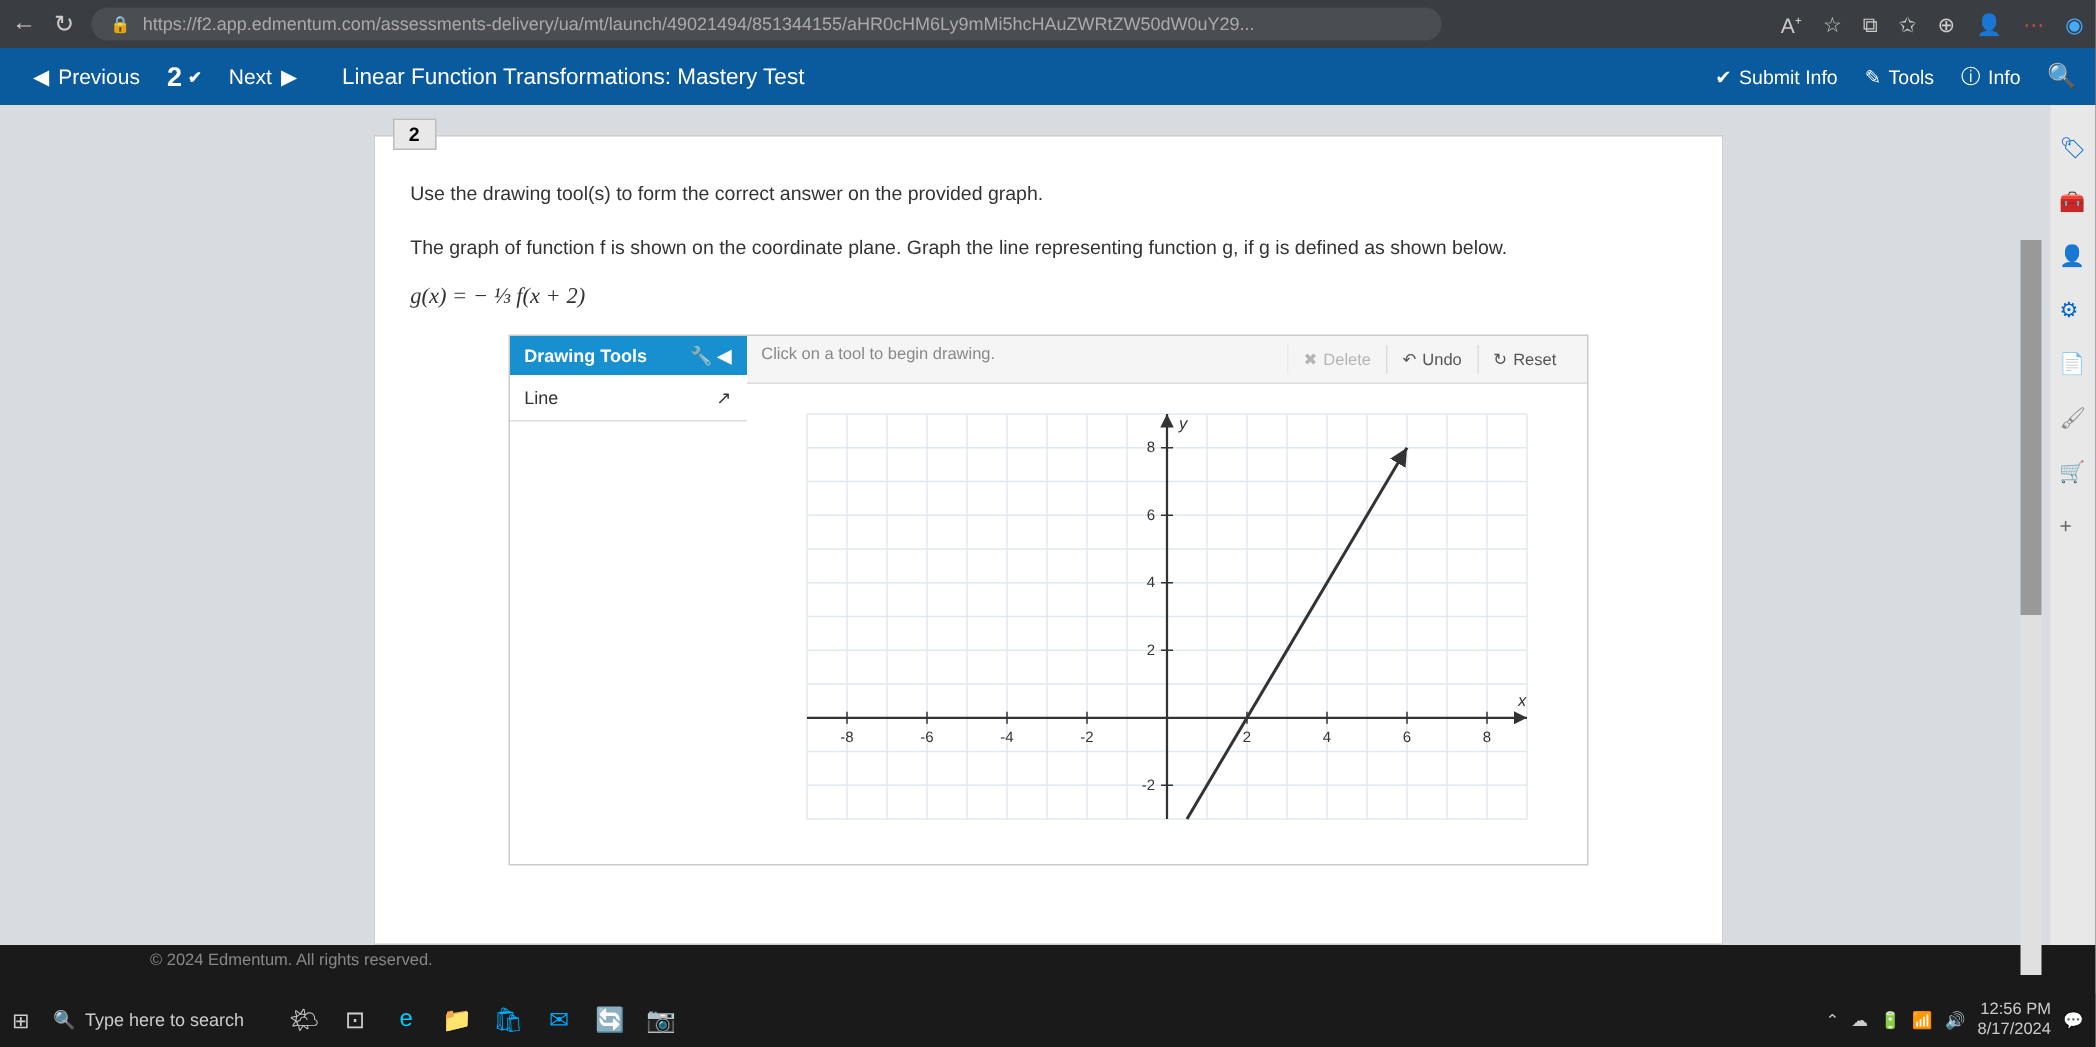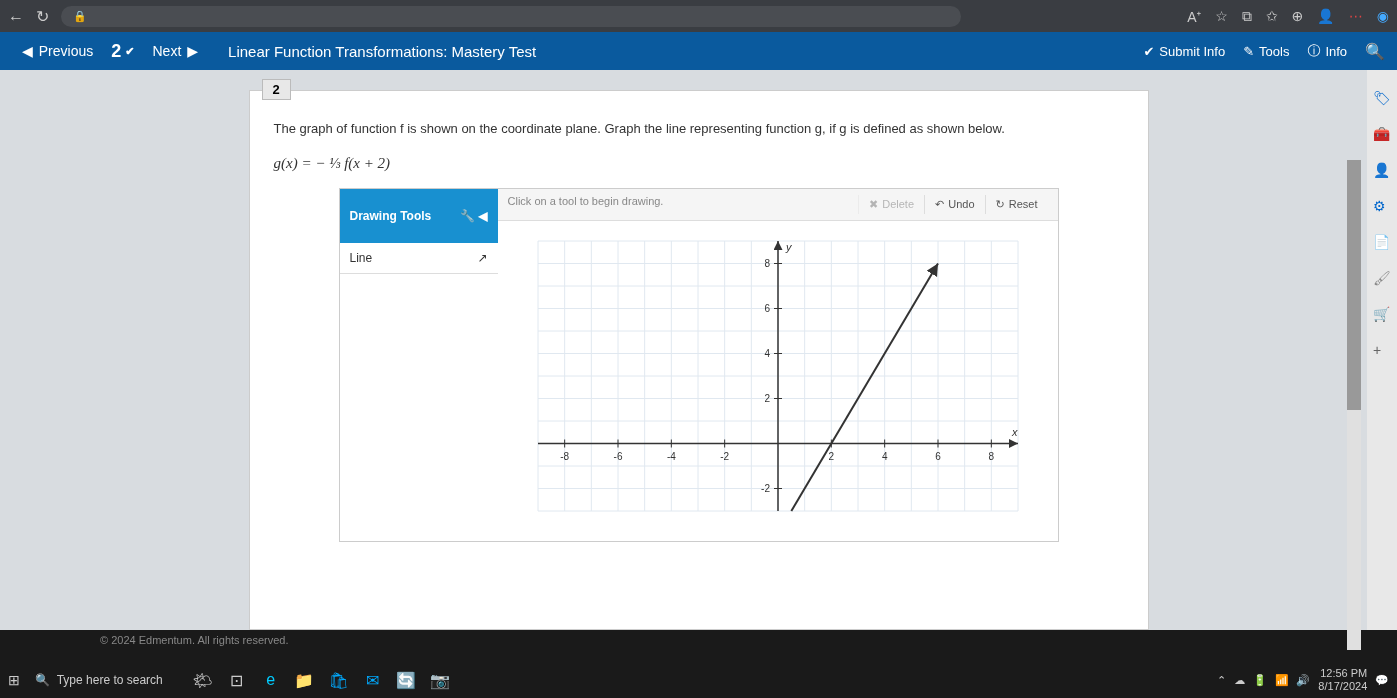--- a/index.html
+++ b/index.html
@@ -23,21 +23,21 @@
 .right-sidebar .sb-icon { width: 18px; height: 18px; font-size: 14px; }
 
 .question-card { background: white; width: 900px; border: 1px solid #ccc; position: relative; }
 .q-badge { position: absolute; top: -12px; left: 12px; background: #e8e8e8; border: 1px solid #bbb; padding: 2px 10px; font-size: 13px; font-weight: bold; }
 .q-body { padding: 28px 24px 20px 24px; font-size: 13px; color: #333; }
 .q-body p { margin-bottom: 16px; line-height: 1.5; }
 .formula { text-align: left; font-style: italic; font-family: 'Times New Roman', serif; font-size: 15px; margin: 8px 0 16px 0; }
 
 .drawing-area { display: flex; border: 1px solid #ccc; margin: 0 auto; width: 720px; }
 .tool-panel { width: 160px; }
-.tool-header { background: #1890d0; color: white; padding: 20px 10px; font-size: 12px; font-weight: bold; display: flex; justify-content: space-between; align-items: center; }
+.tool-header { background: #1890d0; color: white; padding: 6px 10px; font-size: 12px; font-weight: bold; display: flex; justify-content: space-between; align-items: center; }
 .tool-row { border-bottom: 1px solid #ddd; padding: 8px 10px; font-size: 12px; display: flex; justify-content: space-between; align-items: center; cursor: pointer; }
 
 .canvas-panel { flex: 1; }
 .canvas-toolbar { background: #f5f5f5; border-bottom: 1px solid #ddd; padding: 6px 10px; font-size: 11px; color: #888; display: flex; align-items: flex-start; }
 .canvas-toolbar .hint { flex: 1; }
 .canvas-toolbar .tb-btn { padding: 3px 10px; border-left: 1px solid #ddd; cursor: pointer; color: #555; display: flex; align-items: center; gap: 4px; }
 .graph-canvas { height: 320px; background: white; position: relative; }
 
 .footer-copy { position: absolute; bottom: 52px; left: 100px; font-size: 11px; color: #888; }
 
@@ -55,20 +55,21 @@
 svg { display: block; }
 </style>
 </head>
 <body>
 
 <div class="browser-bar">
   <span class="nav-btn">←</span>
   <span class="nav-btn">↻</span>
   <div class="url-bar">
     <span class="lock">🔒</span>
+    <span>https://f2.app.edmentum.com/assessments-delivery/ua/mt/launch/49021494/851344155/aHR0cHM6Ly9mMi5hcHAuZWRtZW50dW0uY29...</span>
   </div>
   <div class="browser-icons">
     <span>A⁺</span>
     <span>☆</span>
     <span>⧉</span>
     <span>✩</span>
     <span>⊕</span>
     <span>👤</span>
     <span style="color:#d44">⋯</span>
     <span style="color:#4af">◉</span>
@@ -104,20 +105,21 @@
     </div>
     <span style="font-size:16px">🔍</span>
   </div>
 </div>
 
 <div class="content-area">
 
   <div class="question-card">
     <div class="q-badge">2</div>
     <div class="q-body">
+      <p>Use the drawing tool(s) to form the correct answer on the provided graph.</p>
       <p>The graph of function f is shown on the coordinate plane. Graph the line representing function g, if g is defined as shown below.</p>
       <div class="formula">g(x) = − ⅓ f(x + 2)</div>
 
       <div class="drawing-area">
         <div class="tool-panel">
           <div class="tool-header">
             <span>Drawing Tools</span>
             <span>🔧 ◀</span>
           </div>
           <div class="tool-row">

